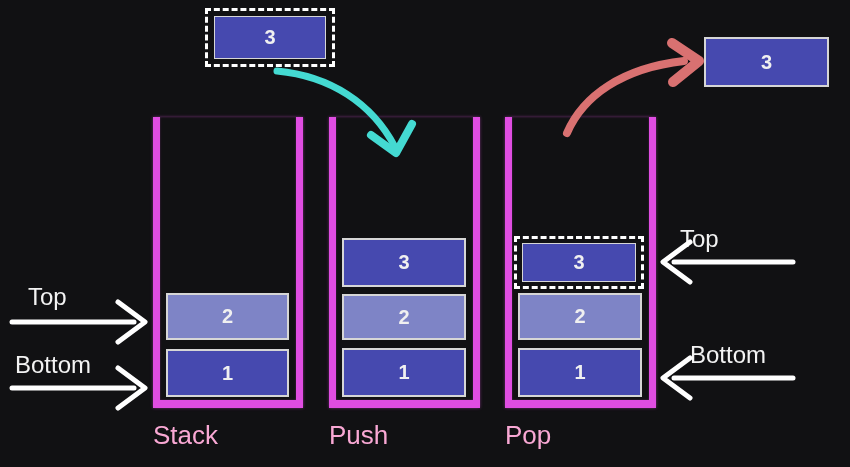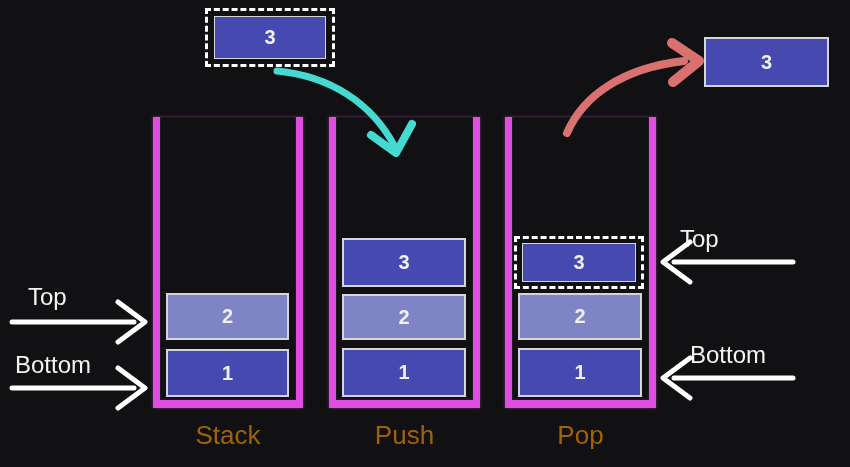--- a/index.html
+++ b/index.html
@@ -24,21 +24,21 @@
   }
   .tone-dark{background:#4649af;}
   .tone-light{background:#7e84c6;}
   
   .dashed-wrap{
     position:absolute;box-sizing:border-box;border:3px dashed #ffffff;
     display:flex;align-items:stretch;justify-content:stretch;
   }
   .dashed-wrap .box{position:relative;flex:1;}
   .stack-label{
-    position:absolute;top:420px;text-align:center;font-size:26px;color:#a16207;
+    position:absolute;top:420px;text-align:left;font-size:26px;color:#f9a8d4;
   }
   .pointer-label{
     position:absolute;font-size:24px;color:#f3f3f3;white-space:nowrap;
   }
   svg.overlay{position:absolute;left:0;top:0;pointer-events:none;}
 </style>
 </head>
 <body>
 
 <div class="canvas">

